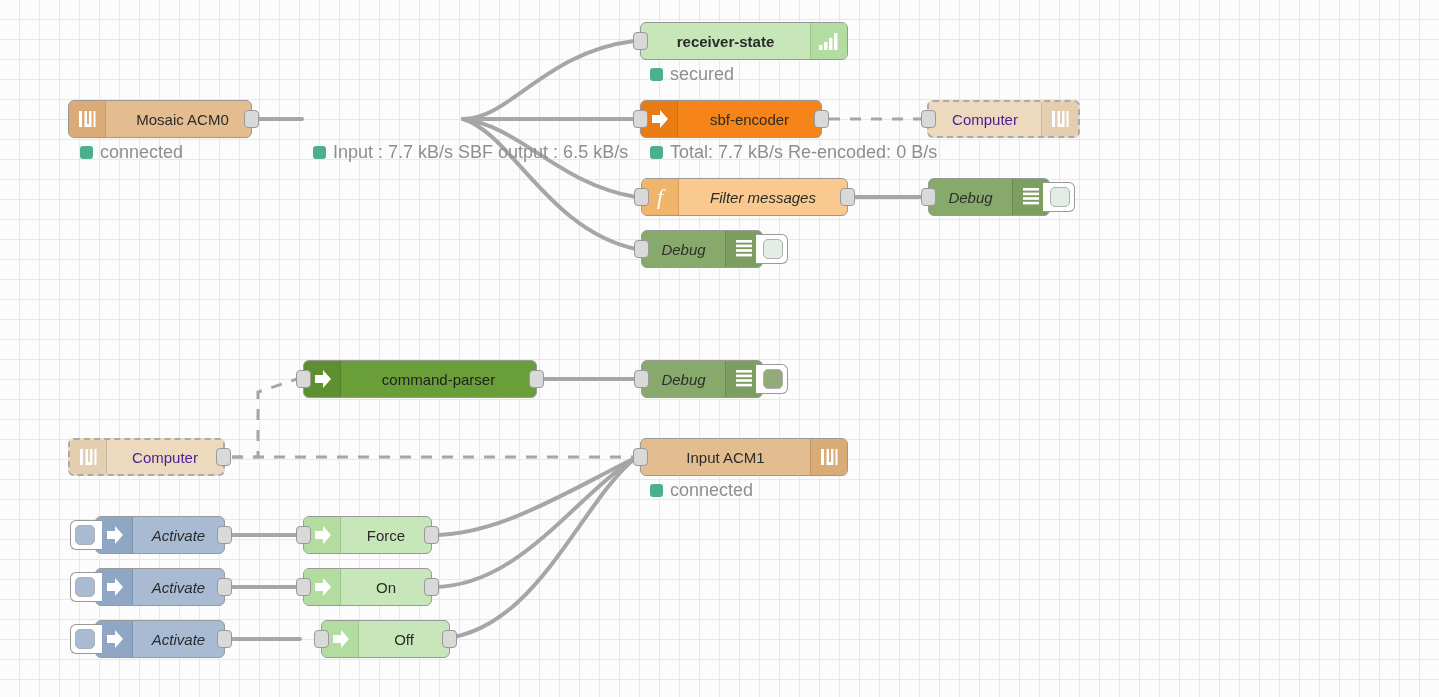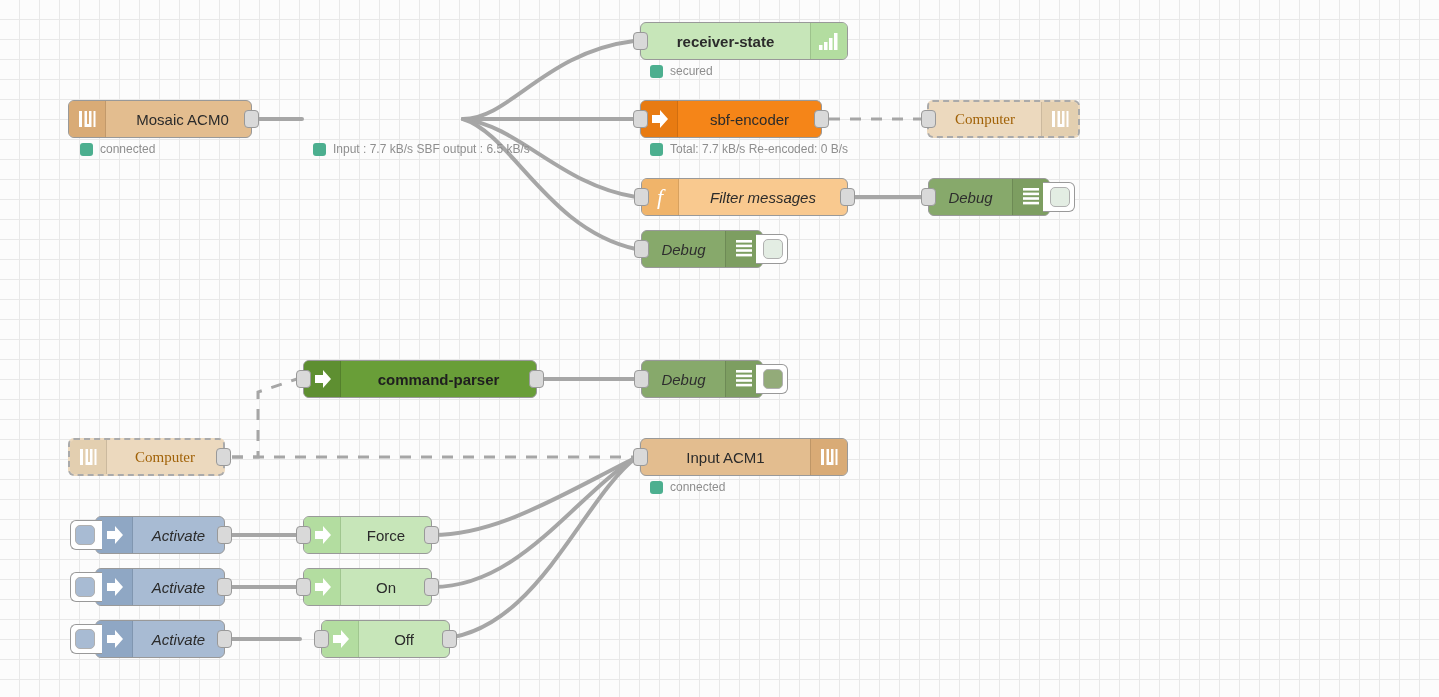--- a/index.html
+++ b/index.html
@@ -93,21 +93,21 @@
     gap: 7px;
     white-space: nowrap;
   }
   .status-dot {
     width: 13px; height: 13px;
     border-radius: 3px;
     background: #4caf8f;
     flex: 0 0 13px;
   }
   .status-text {
-    font-size: 12px;
+    font-size: 18px;
     color: #8e8e8e;
   }
 
   
   .btn-outer {
     position: absolute;
     width: 32px; height: 30px;
     top: 50%; margin-top: -15px;
     border: 1px solid #999;
     border-radius: 6px;
@@ -122,21 +122,21 @@
   .btn-inner {
     width: 20px; height: 20px;
     border-radius: 5px;
     border: 1px solid #b0b0b0;
   }
   .btn-inner.debug-off   { background: #e3ede3; }
   .btn-inner.debug-on    { background: #93ab79; }
   .btn-inner.inject-idle { background: #a8bbd3; }
 
   .node.dashed { border: 2px dashed #9a9a9a; }
-  .node.dashed .node-body { color: #a16207; font-family: Liberation Serif, serif; }
+  .node.dashed .node-body { color: #4c1d95; }
 
   svg.glyph { display:block; }
 </style>
 </head>
 <body>
 
 <div id="canvas">
 
   <svg id="wires" viewBox="0 0 1439 697" xmlns="http://www.w3.org/2000/svg">
     <g fill="none" stroke="#a6a6a6" stroke-width="4" stroke-linecap="round">
@@ -274,21 +274,21 @@
         <rect x="2" y="11.2" width="16" height="2.6" fill="#fff"></rect>
         <rect x="2" y="15.8" width="16" height="2.6" fill="#fff"></rect>
       </svg>
     </div>
     <div class="port in"></div>
     <div class="btn-outer rightside">
       <span class="btn-inner debug-off"></span>
     </div>
   </div>
 
-  <div class="node icon-left" style="left:303px; top:360px; width:234px; background:#699e38;font-weight:bold;">
+  <div class="node icon-left" style="left:303px; top:360px; width:234px; background:#699e38;">
     <div class="icon-box left" style="background:#5e8f31;">
       <svg class="glyph" width="22" height="22" viewBox="0 0 22 22">
         <path d="M4 7 h8 v-5 l8 9 l-8 9 v-5 h-8 z" fill="#fff"></path>
       </svg>
     </div>
     <div class="node-body" style="color:#1f1f1f;">command-parser</div>
     <div class="port in"></div>
     <div class="port out"></div>
   </div>
 

